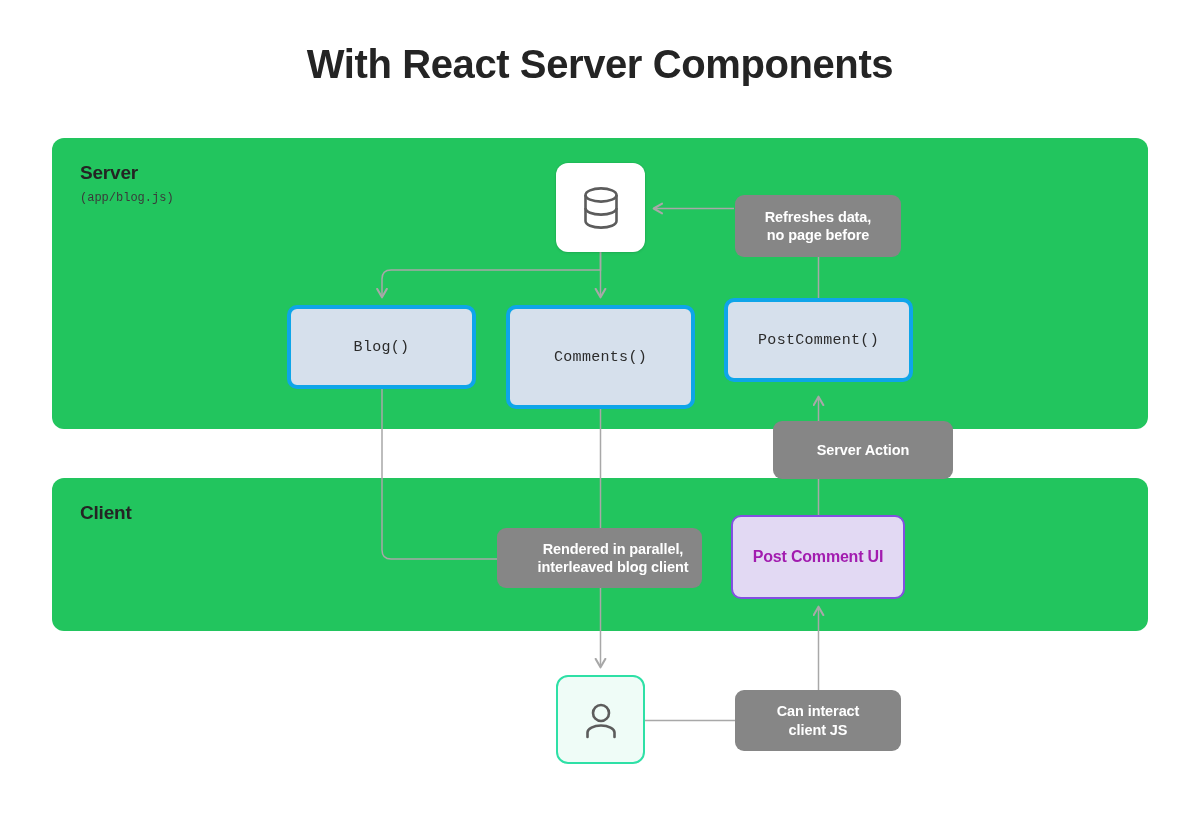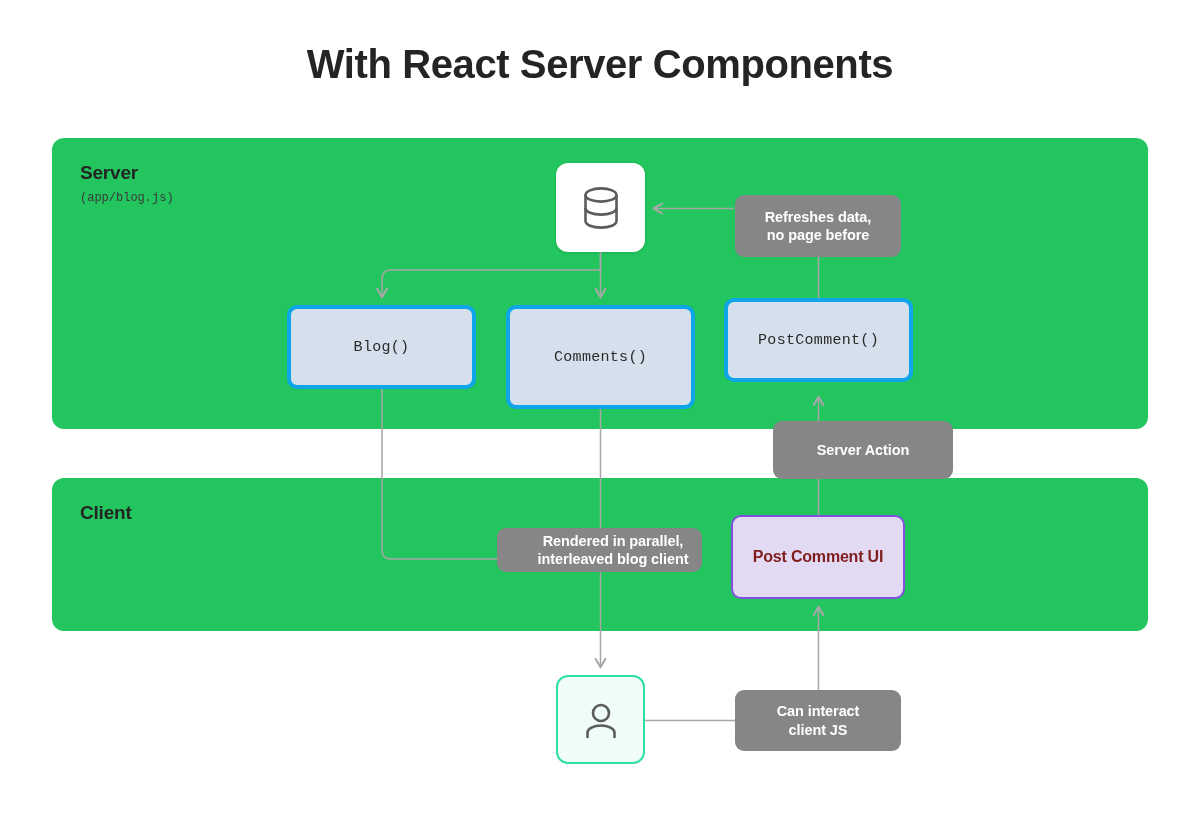--- a/index.html
+++ b/index.html
@@ -110,42 +110,42 @@
     border-radius: 9px;
     background: #868686;
     color: #ffffff;
     font-size: 14.5px;
     font-weight: 700;
     line-height: 1.25;
     letter-spacing: -0.1px;
   }
   #node-refresh      { left: 735px; top: 178px; width: 166px; height: 62px; margin-top: 17px; }
   #node-server-action{ left: 773px; top: 421px; width: 180px; height: 58px; }
-  #node-parallel     { left: 497px; top: 528px; width: 205px; height: 44px; padding-left: 27px; }
+  #node-parallel     { left: 497px; top: 528px; width: 205px; height: 60px; padding-left: 27px; }
   #node-interact     { left: 735px; top: 690px; width: 166px; height: 61px; }
 
   #node-db {
     left: 556px;
     top: 163px;
     width: 89px;
     height: 89px;
     border-radius: 12px;
     background: #ffffff;
     box-shadow: 0 1px 3px rgba(0,0,0,0.10), 0 0 0 1px rgba(0,0,0,0.035);
   }
 
   #node-postcomment-ui {
     left: 731px;
     top: 515px;
     width: 174px;
     height: 84px;
     border-radius: 10px;
     border: 2px solid #8250e0;
     background: #e2d9f3;
-    color: #7f1d1d;
+    color: #a21caf;
     font-size: 16px;
     font-weight: 700;
     letter-spacing: -0.2px;
     justify-content: center;
   }
 
   #node-user {
     left: 556px;
     top: 675px;
     width: 89px;

